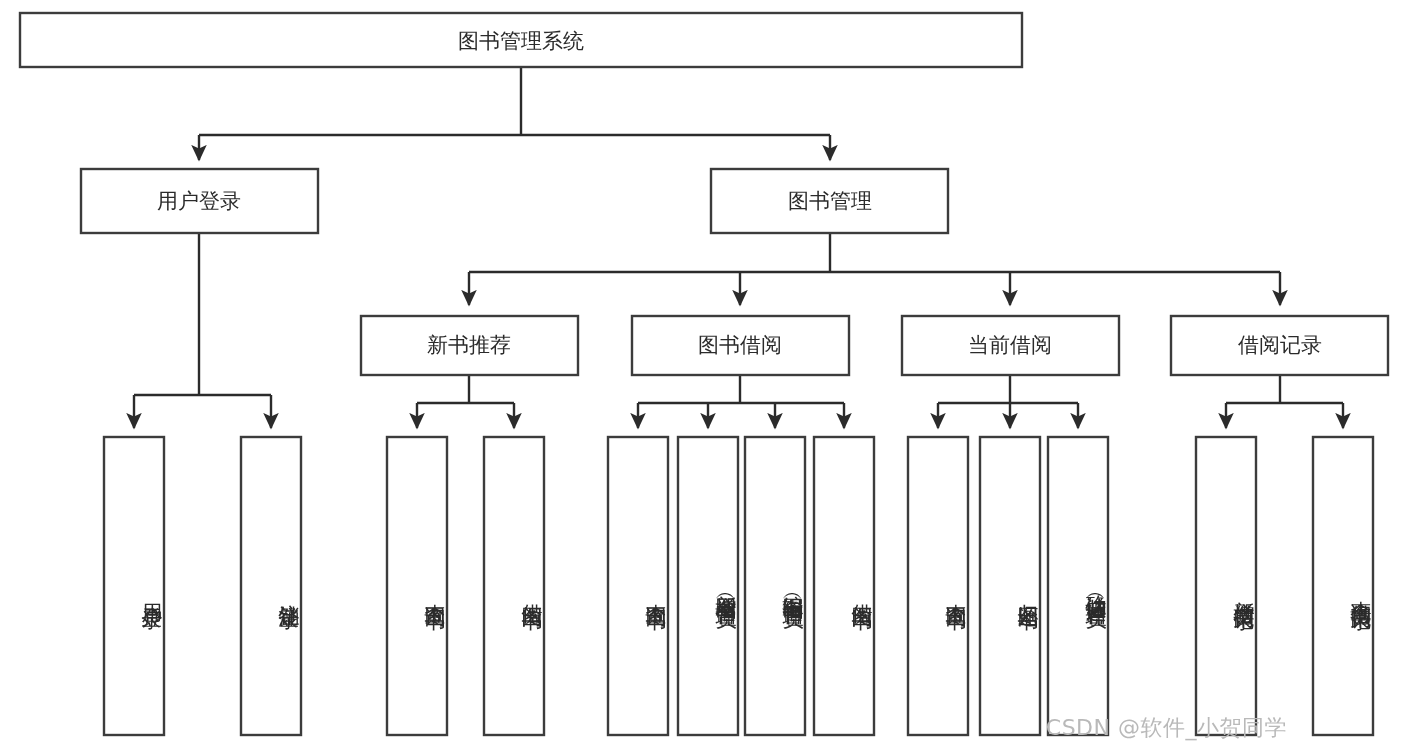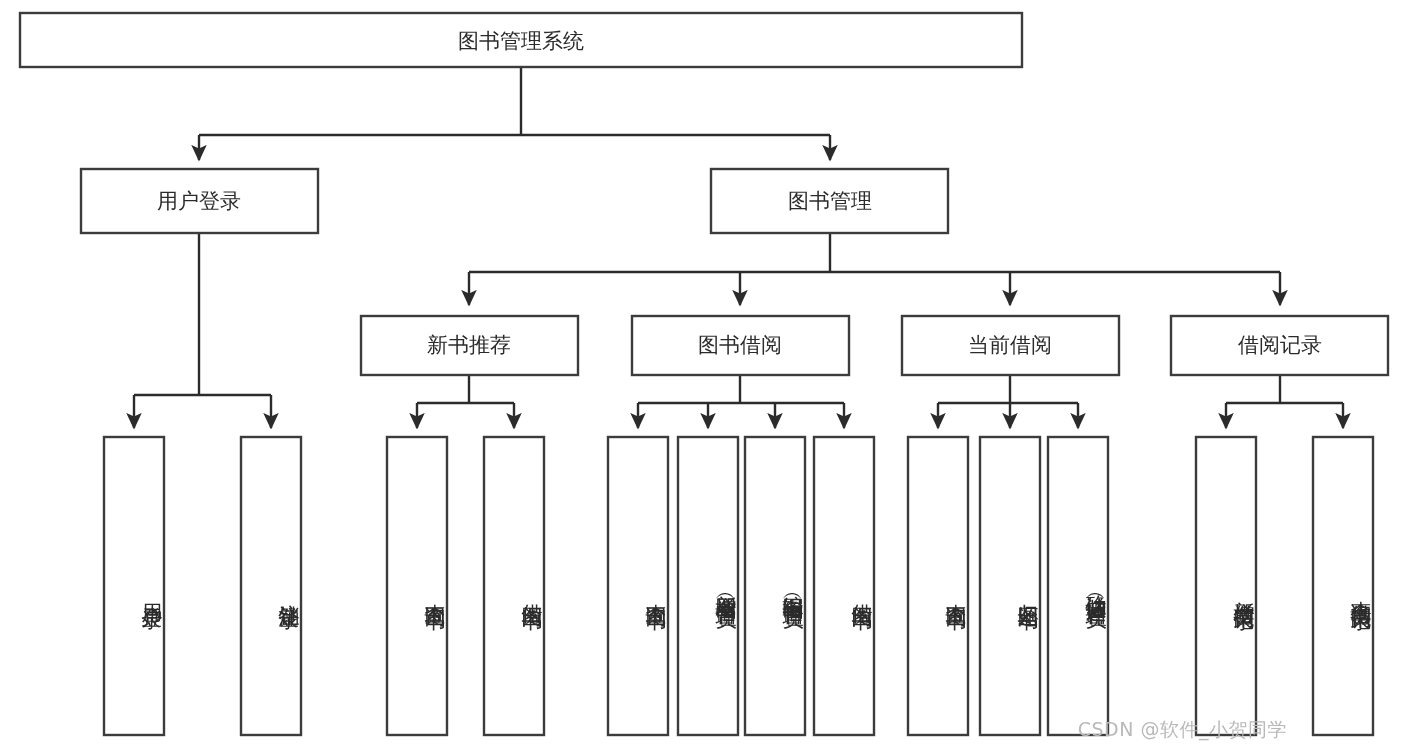--- a/index.html
+++ b/index.html
@@ -59,21 +59,21 @@
     align-items: flex-start;
     justify-content: center;
     white-space: nowrap;
     pointer-events: none;
   }
   .watermark {
     position: absolute;
     right: 6px;
     bottom: 4px;
     font-family: "DejaVu Sans", "Liberation Sans", sans-serif;
-    font-size: 19px;
+    font-size: 22px;
     color: #b9b9b9;
     letter-spacing: 0.5px;
     white-space: nowrap;
   }
 </style>
 </head>
 <body>
 
 <div id="diagram-root">
 

